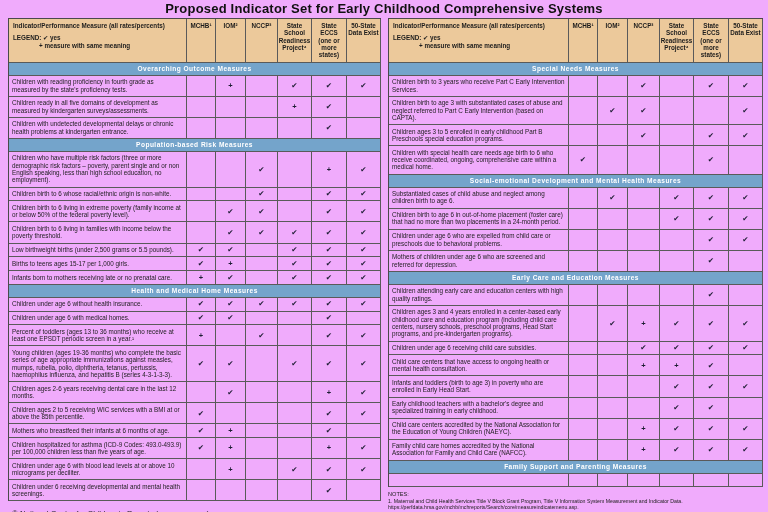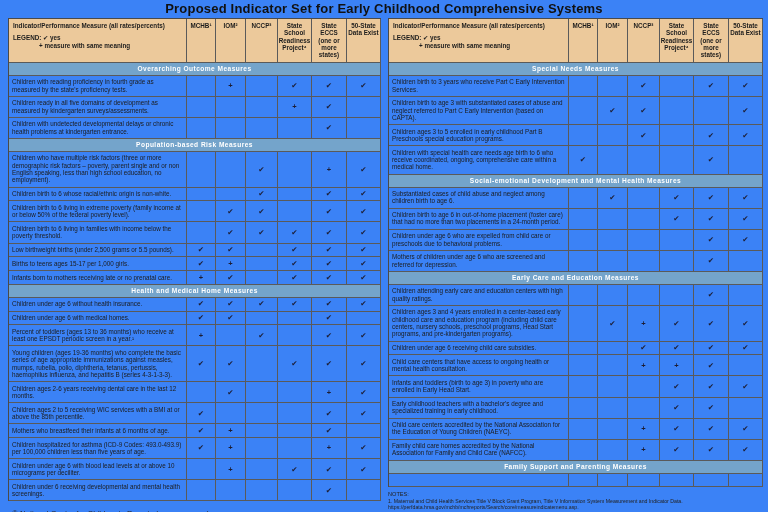--- a/index.html
+++ b/index.html
@@ -1,16 +1,16 @@
 <!DOCTYPE html>
 <html><head>
 <meta charset="utf-8">
 <style>
   html,body{margin:0;padding:0;background:#fff;}
-  .page{position:relative;width:768px;height:512px;background:#3b82f6;overflow:hidden;
+  .page{position:relative;width:768px;height:512px;background:#f0abfc;overflow:hidden;
         font-family:"Liberation Sans","DejaVu Sans",sans-serif;color:#1c1c1c;}
   .page-title{position:absolute;top:1px;left:0;width:100%;text-align:center;
         font-size:13px;font-weight:bold;letter-spacing:.2px;color:#111;}
   .col{position:absolute;top:18px;}
   .col-left{left:8px;width:372px;}
   .col-right{left:388px;width:374px;}
   .ind-table{width:100%;border-top:1px solid #4a4a4a;border-left:1px solid #4a4a4a;
         font-size:6.3px;line-height:7.3px;}
   .trow{display:flex;align-items:stretch;}
   .cell{border-right:1px solid #5a5a5a;border-bottom:1px solid #5a5a5a;box-sizing:border-box;}

